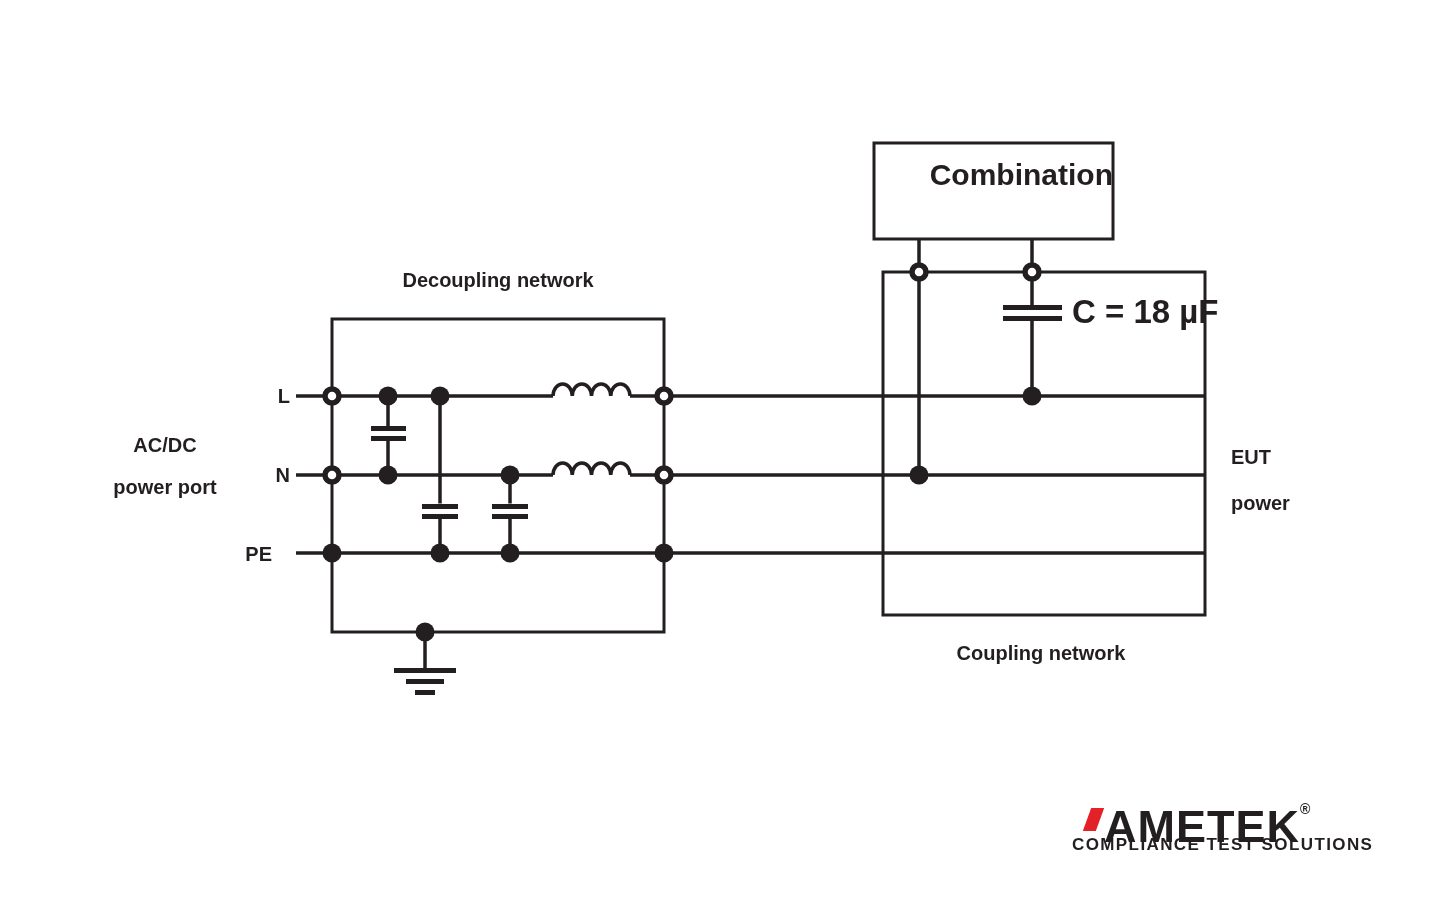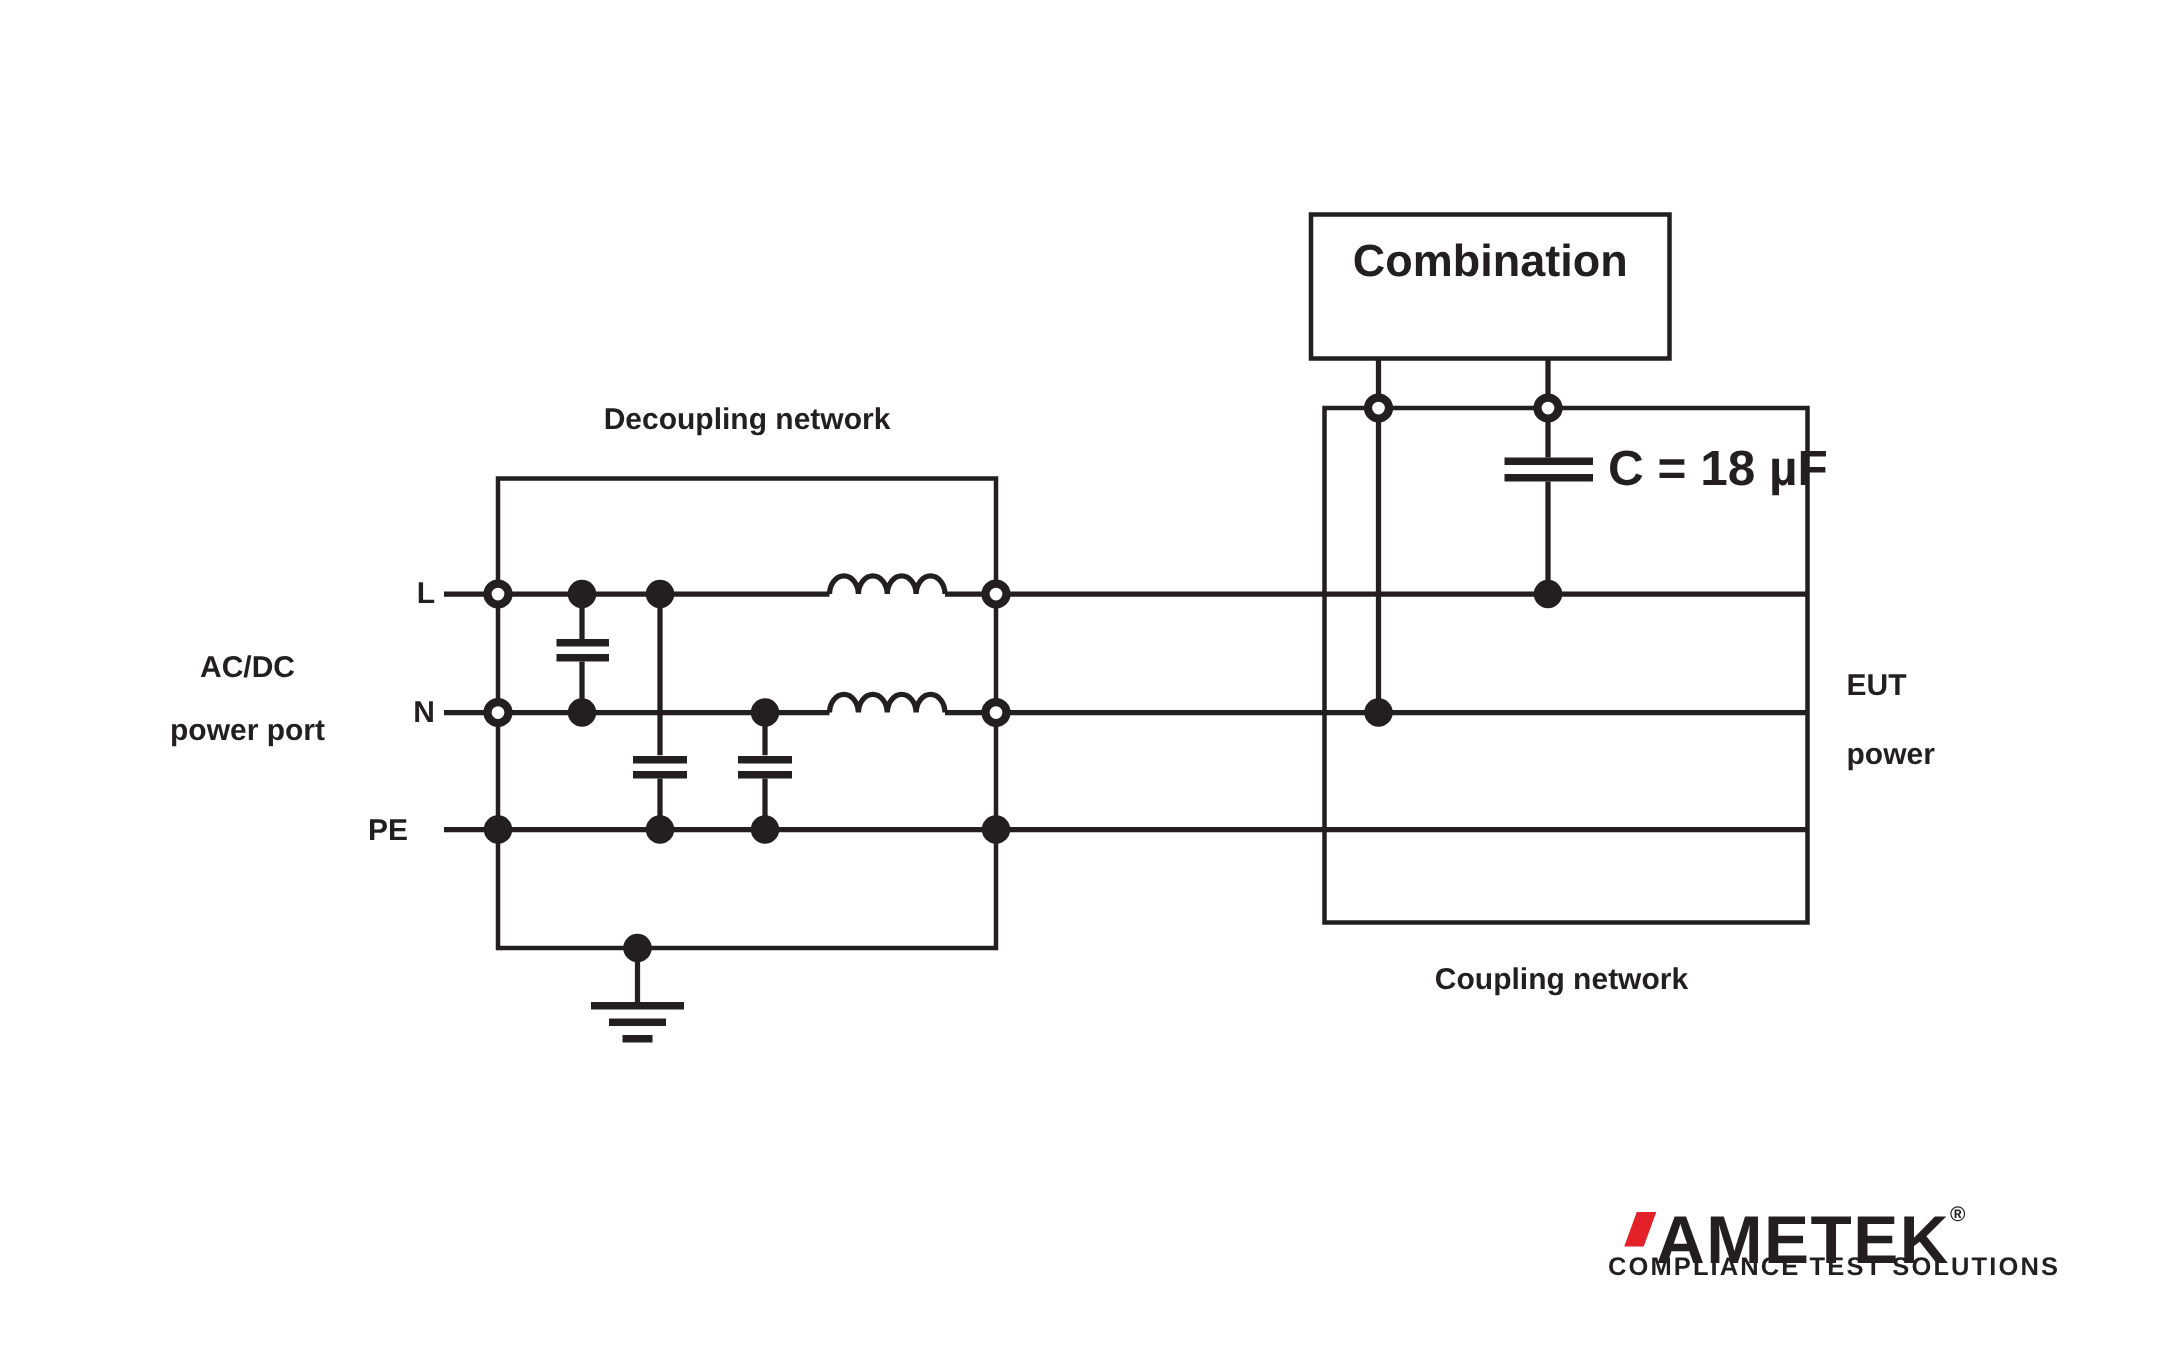--- a/index.html
+++ b/index.html
@@ -8,21 +8,21 @@
     font-family:"Liberation Sans","DejaVu Sans",sans-serif;color:#231f20;
     overflow:hidden;
   }
   .stage{position:absolute;inset:0;width:1440px;height:900px;}
   svg.circuit{position:absolute;left:0;top:0;}
   .label{position:absolute;font-weight:700;color:#231f20;white-space:nowrap;}
   .lbl-30{font-size:20px;line-height:34px;}
   .lbl-28{font-size:33px;line-height:34px;}
   .center{text-align:center;}
   .right{text-align:right;}
-  .gen-label{left:874px;top:158px;width:239px;font-size:30px;line-height:34px;}
+  .gen-label{left:874px;top:158px;width:239px;font-size:30px;line-height:34px;text-align:right;}
   .decoupling-title{left:332px;top:263px;width:332px;}
   .coupling-title{left:880px;top:636px;width:322px;text-align:center;}
   .acdc-label{left:53px;top:424px;width:224px;line-height:42px;}
   .eut-label{left:1231px;top:414px;line-height:46px;margin-top:20px;}
   .l-label{left:238px;top:379px;width:52px;}
   .n-label{left:238px;top:458px;width:52px;}
   .pe-label{left:212px;top:537px;width:60px;}
   .cap-label{left:1072px;top:295px;}
   
   .logo{position:absolute;left:1072px;top:782px;width:300px;height:75px;}

